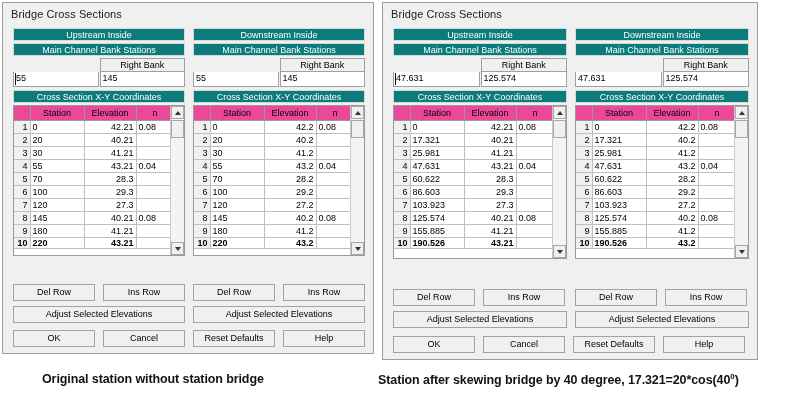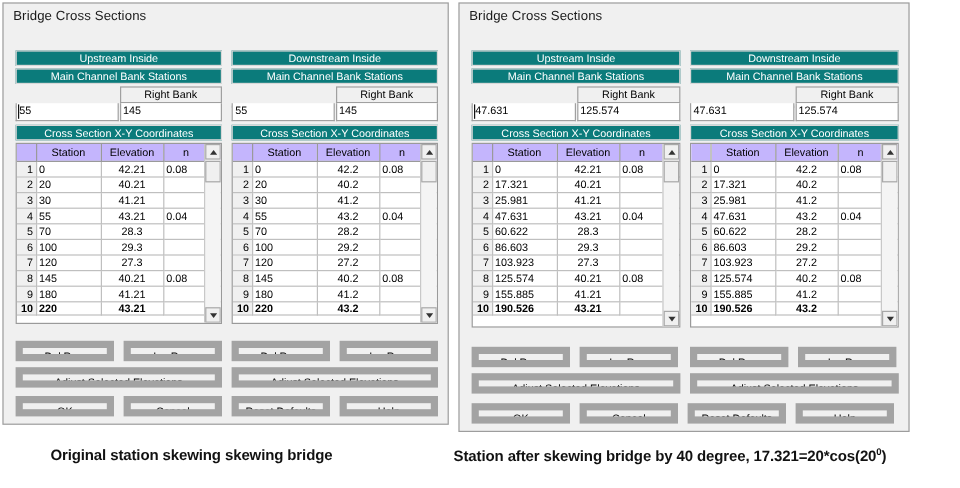--- a/index.html
+++ b/index.html
@@ -22,21 +22,21 @@
   .dlg-left{left:2px;top:2px;width:372px;height:352px;}
   .dlg-right{left:382px;top:2px;width:376px;height:358px;}
 
   .dlg-title{
     position:absolute;left:8px;top:5px;
     font-size:11px;color:#1a1a1a;letter-spacing:.1px;
     white-space:nowrap;
   }
 
   
-  .panel{position:absolute;top:39px;}
+  .panel{position:absolute;top:25px;}
   .panel-col-a{left:10px;}
   .panel-col-b{left:190px;border-radius:19px;}
   .dlg-right .panel-col-a{left:10px;}
   .dlg-right .panel-col-b{left:192px;}
   .panel{width:172px;}
   .dlg-right .panel{width:174px;}
 
   .teal{
     background:#0b7b7b;
     color:#ffffff;
@@ -100,32 +100,32 @@
     border:1px solid #bfbfbf;
     border-top:none;border-left:none;
     height:13px;
     box-sizing:border-box;
     padding:0 2px;
     overflow:hidden;
     white-space:nowrap;
     font-weight:normal;
   }
   table.grid th{
-    background:#c4b5fd;
+    background:#ec4899;
     border:1px solid #9a9a9a;
     border-top:none;border-left:none;
     text-align:center;
     height:14px;
   }
   th.c-idx,td.c-idx{width:16px;background:#f0f0f0;text-align:right;padding-right:2px;border-right:1px solid #9a9a9a;}
   th.c-sta{width:54px;}
   th.c-ele{width:52px;}
   th.c-n{width:38px;text-align:right;padding-right:4px;}
   td.c-sta{text-align:left;}
-  td.c-ele{text-align:center;}
+  td.c-ele{text-align:right;}
   td.c-n{text-align:left;}
   th.c-pad,td.c-pad{width:14px;background:#f0f0f0;border-right:none;}
   tr.clip td{height:6px;font-weight:bold;}
 
   
   .sbar{
     position:absolute;right:0;top:0;bottom:0;width:13px;
     background:#f4f4f4;border-left:1px solid #c8c8c8;
   }
   .sb-btn{
@@ -137,34 +137,34 @@
   .sb-dn{bottom:0;}
   .sb-thumb{
     position:absolute;left:0;top:14px;width:13px;height:18px;
     background:#f0f0f0;border:1px solid #a8a8a8;box-sizing:border-box;
   }
   .arrow{width:0;height:0;border-left:3px solid transparent;border-right:3px solid transparent;}
   .arrow-up{border-bottom:4px solid #333;}
   .arrow-dn{border-top:4px solid #333;}
   .btn{
     background:#f0f0f0;
-    border:6px solid #a3a3a3;
+    border:1px solid #a3a3a3;
     box-sizing:border-box;
     font-size:9px;
     line-height:15px;
     height:17px;
     text-align:center;
     color:#000;
     white-space:nowrap;
     overflow:hidden;
   }
   .pairrow{position:absolute;display:flex;gap:8px;}
   .pairrow .btn{width:82px;}
   .wide{position:absolute;}
-  .wide .btn{width:172px;text-decoration:underline;}
+  .wide .btn{width:172px;}
   .dlg-right .wide .btn{width:174px;}
 
   .footrow{position:absolute;display:flex;}
   .footrow .btn{width:82px;margin-right:8px;}
   .footrow .btn:last-child{margin-right:0;}
 
   
   .caption{
     position:absolute;
     font-size:12.5px;
@@ -662,16 +662,16 @@
       <div class="btn">Adjust Selected Elevations</div>
     </div>
     <div class="footrow" style="left:10px;top:333px;">
       <div class="btn">OK</div>
       <div class="btn">Cancel</div>
       <div class="btn">Reset Defaults</div>
       <div class="btn">Help</div>
     </div>
   </div>
 
-  <div class="caption cap-left">Original station skewing skewing bridge</div>
-  <div class="caption cap-right"><span>Station after skewing bridge by 40 degree, 17.321=20*</span><span class="squiggle">cos</span><span>(20</span><sup>0</sup><span>)</span></div>
+  <div class="caption cap-left">Original station without station bridge</div>
+  <div class="caption cap-right"><span>Station after skewing bridge by 40 degree, 17.321=20*</span><span class="squiggle">cos</span><span>(40</span><sup>0</sup><span>)</span></div>
 
 </div>
 
 </body></html>

